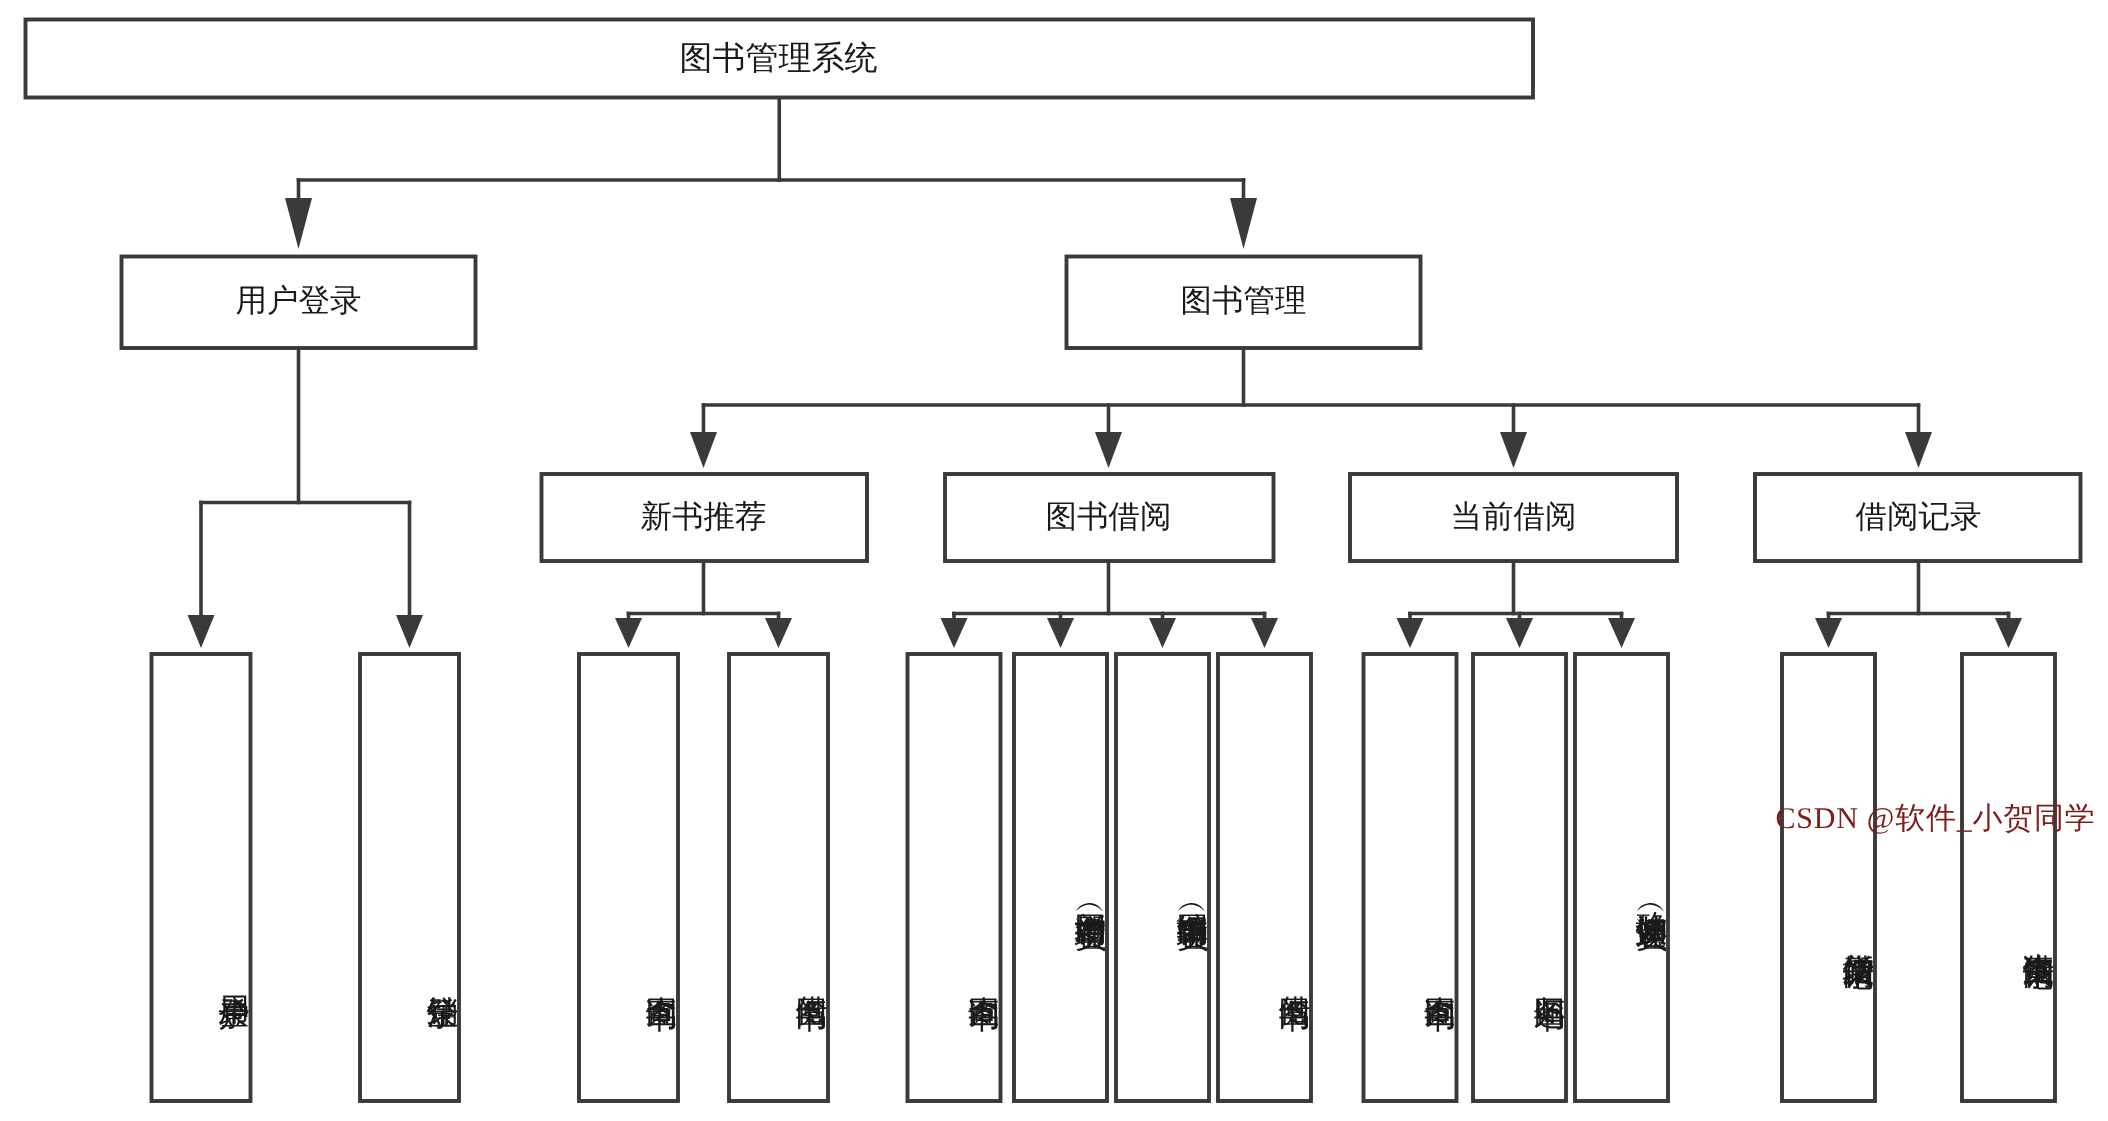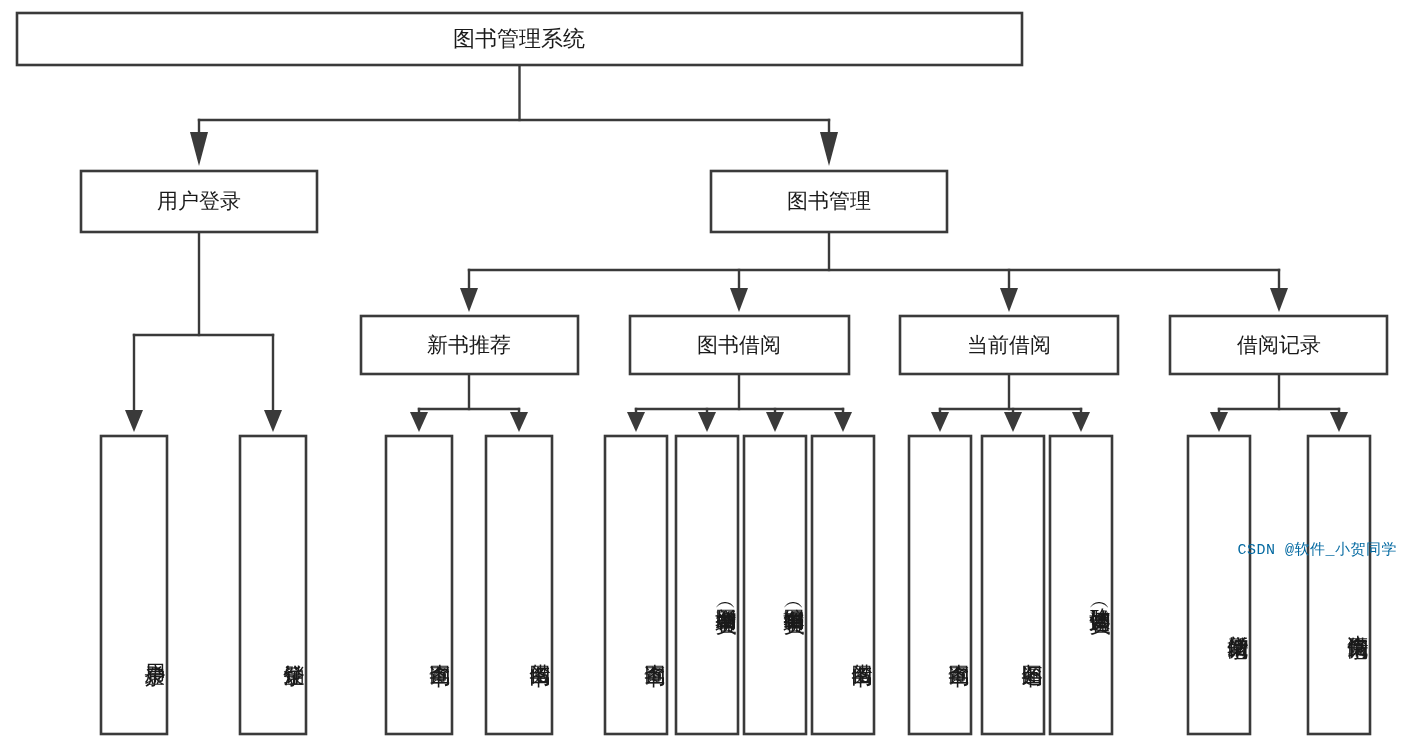--- a/index.html
+++ b/index.html
@@ -66,23 +66,23 @@
     align-items: flex-start;
     justify-content: center;
     text-align: center;
     pointer-events: none;
     white-space: nowrap;
   }
   .watermark {
     position: absolute;
     right: 8px;
     bottom: 4px;
-    font-family: Liberation Mono, monospace;
-    font-size: 15px;
-    color: #0369a1;
+    font-family: Liberation Serif, serif;
+    font-size: 20px;
+    color: #7f1d1d;
     letter-spacing: 0.5px;
     white-space: nowrap;
   }
 </style>
 </head>
 <body>
 
 <div id="diagram-root">
 
   <svg id="diagram-svg" viewBox="0 0 1405 747">

